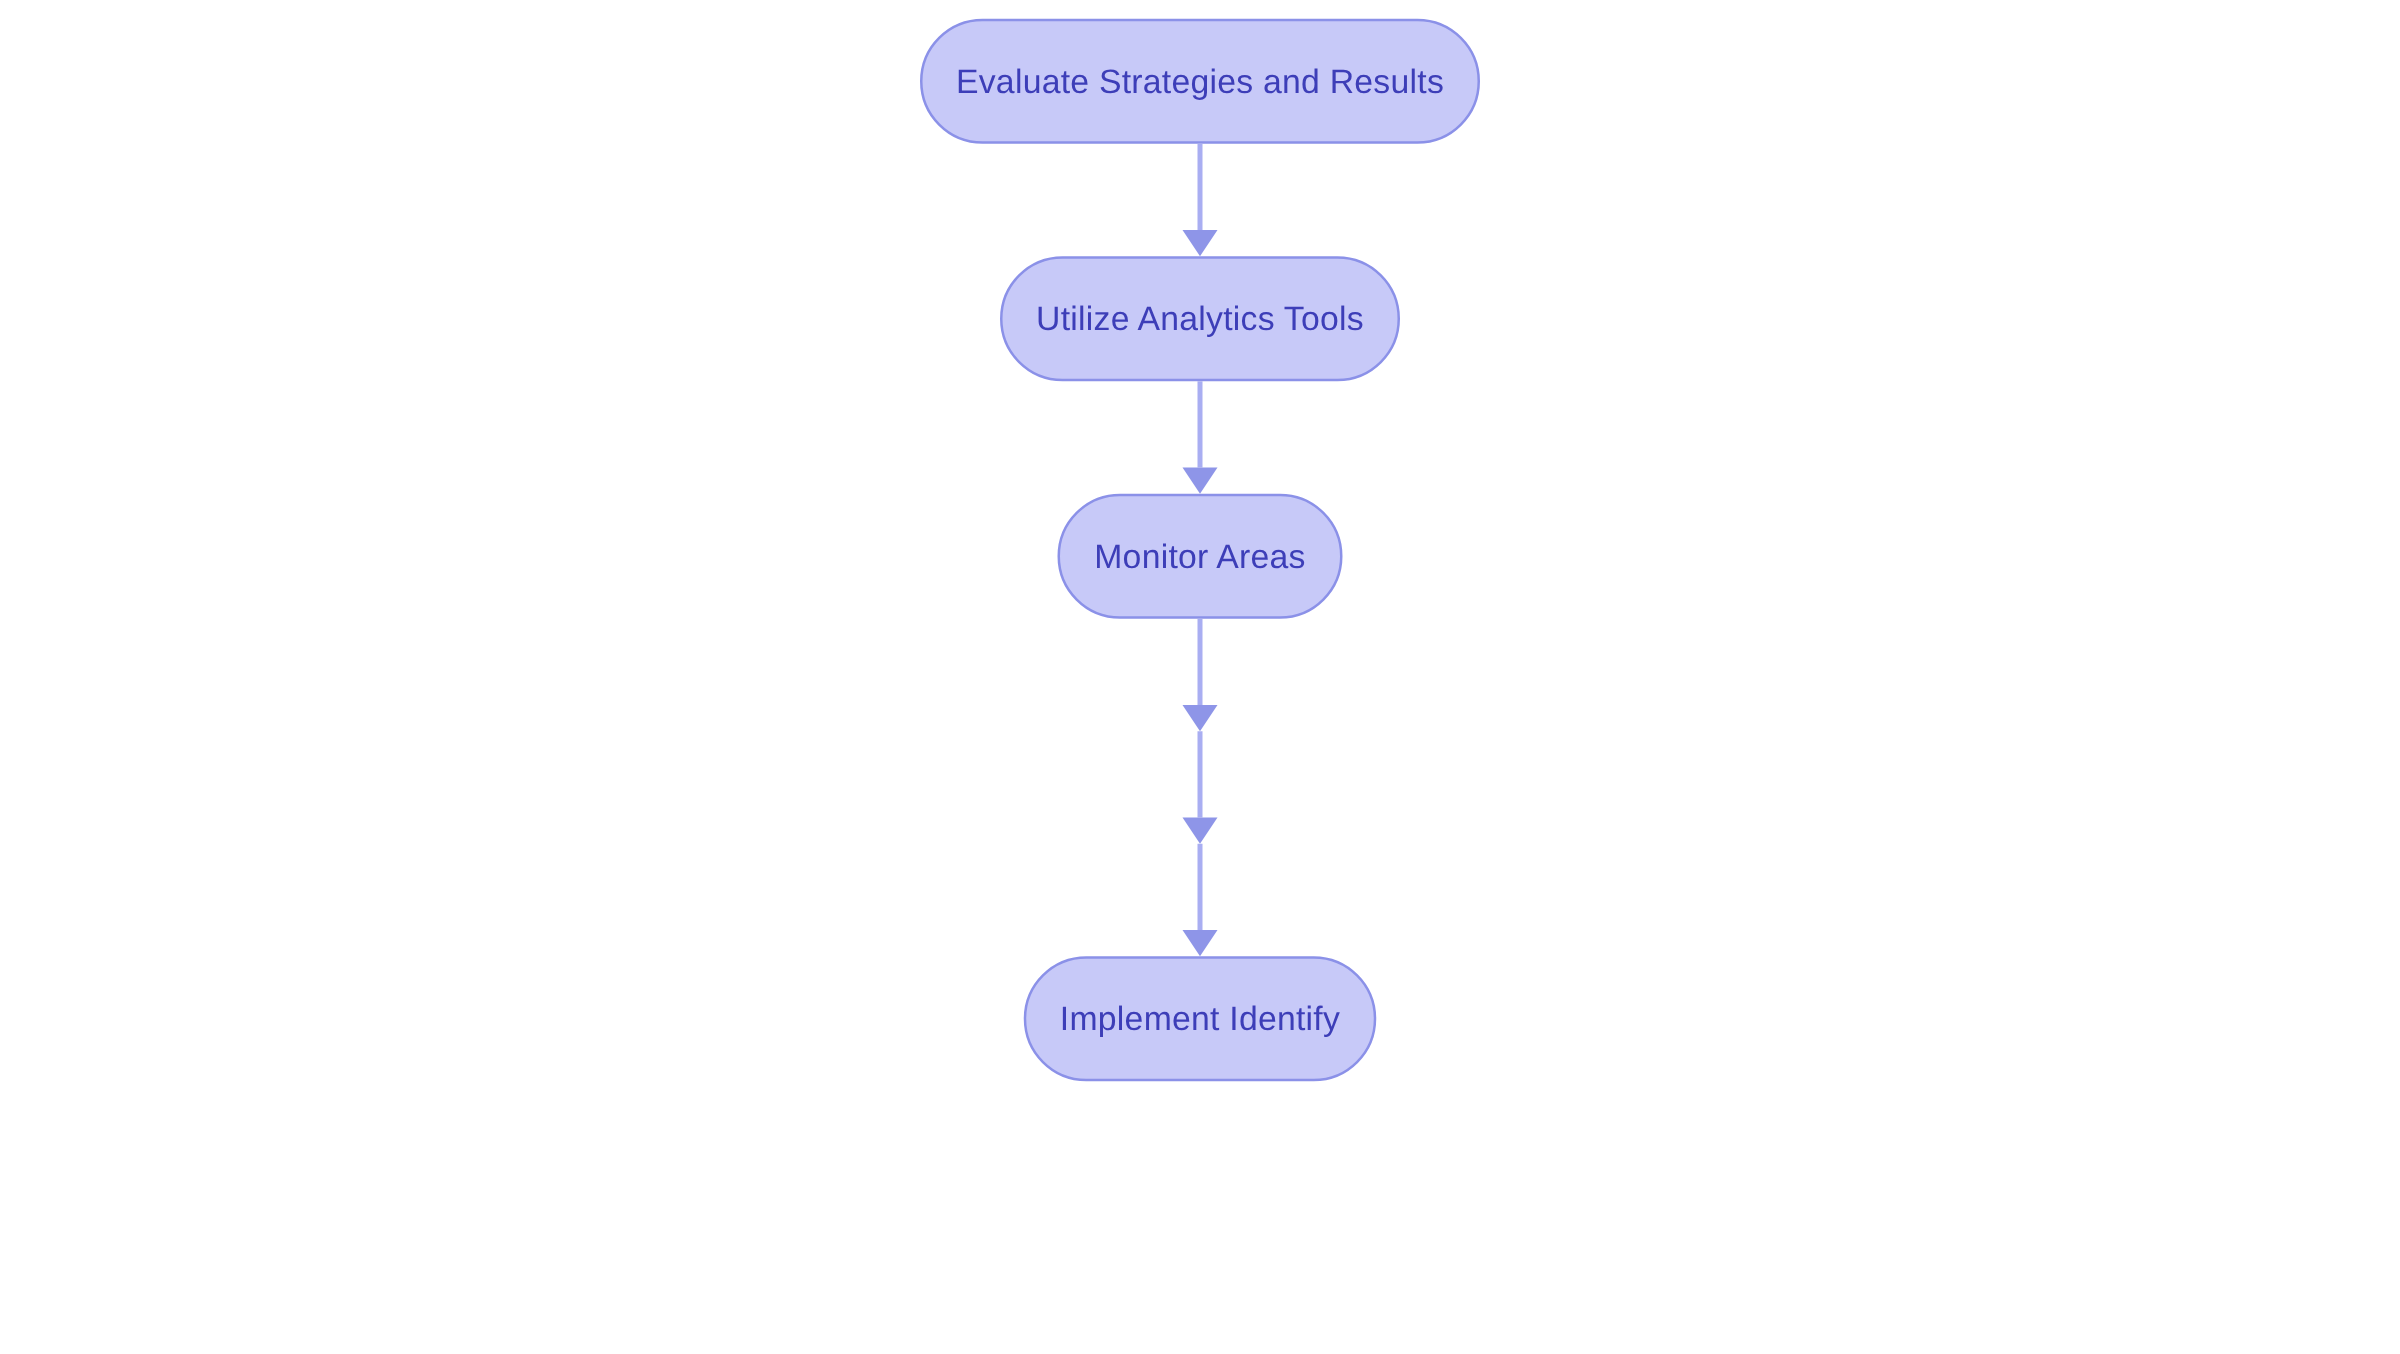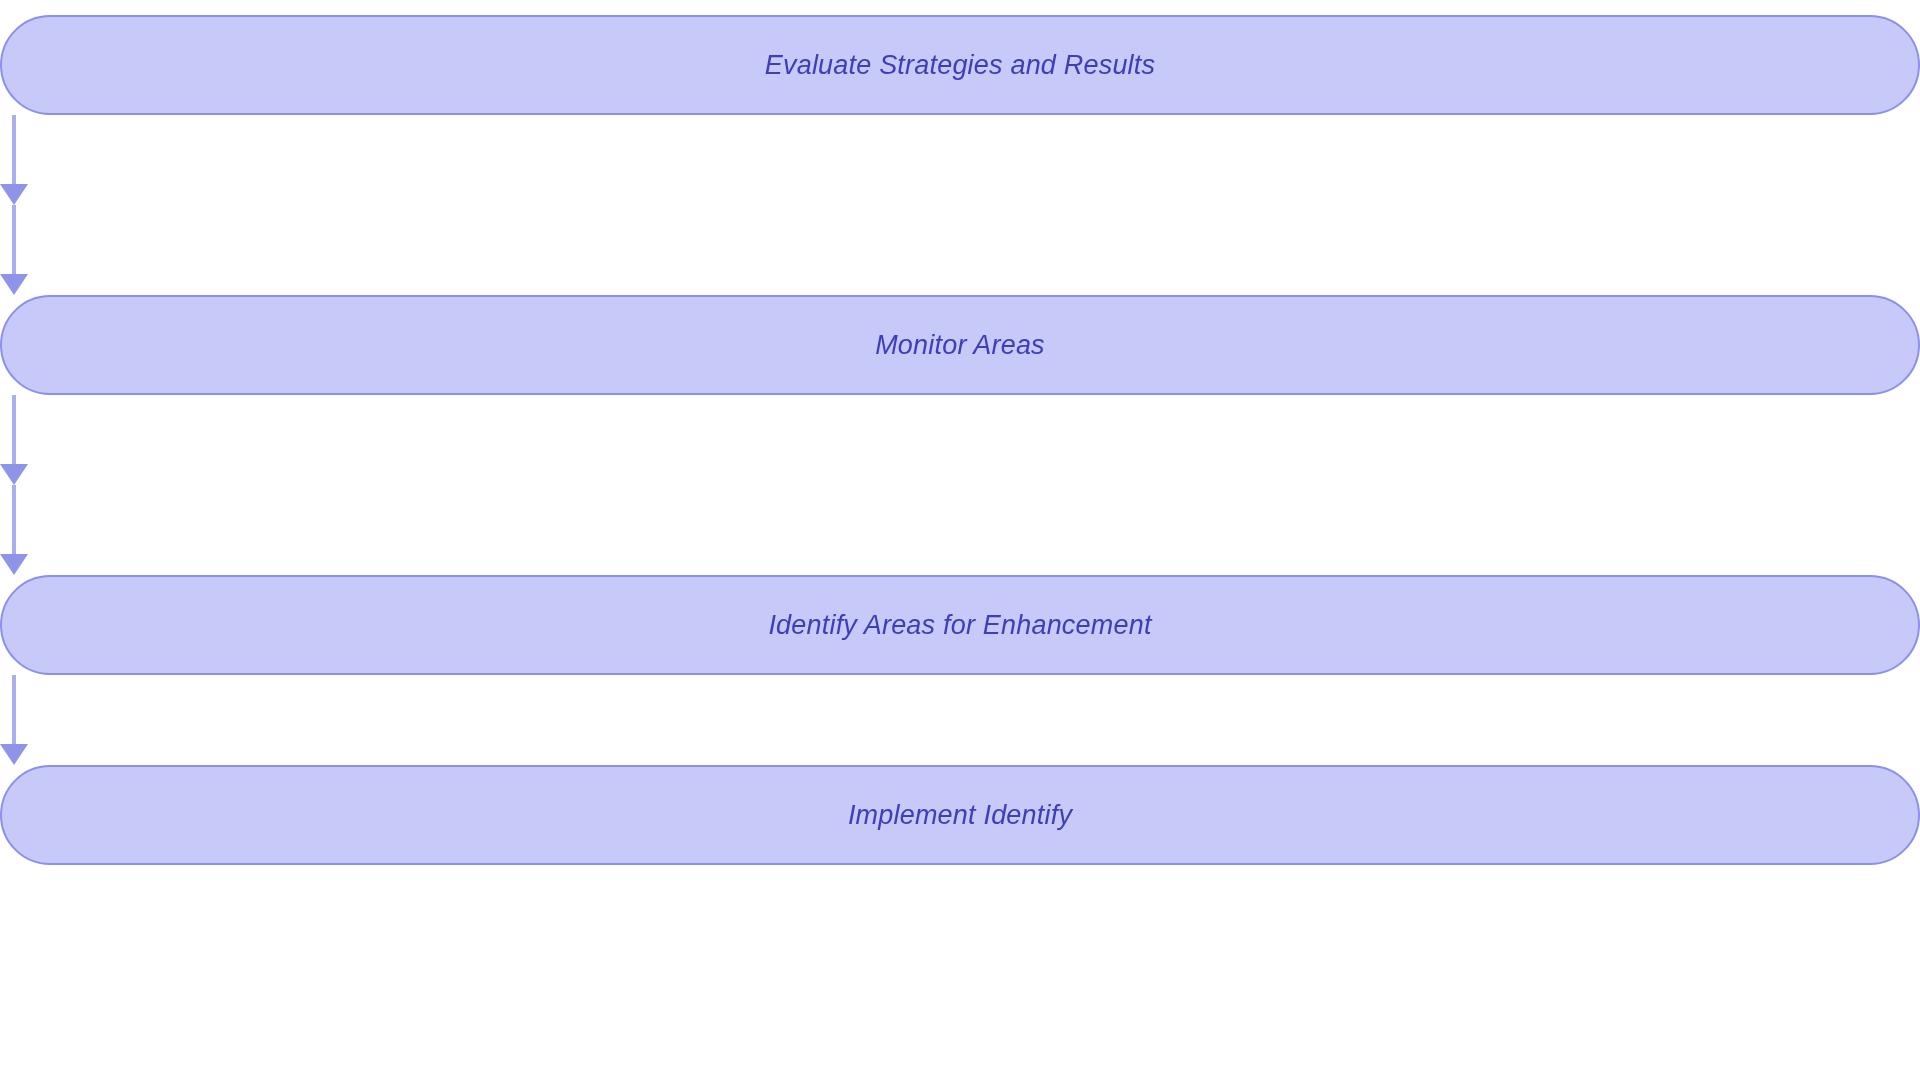--- a/index.html
+++ b/index.html
@@ -17,21 +17,21 @@
     background: var(--background);
     font-family: "Liberation Sans", sans-serif;
     overflow: hidden;
   }
   .canvas {
     width: 1920px;
     height: 1083px;
     padding-top: 15px;
     display: flex;
     flex-direction: column;
-    font-style: italic;
+    align-items: center;
   }
   .node {
     height: 100px;
     min-height: 100px;
     display: inline-flex;
     align-items: center;
     justify-content: center;
     padding: 0 27px;
     background: var(--node-fill);
     border: 2px solid var(--node-border);
@@ -73,20 +73,23 @@
 
   <div class="node">
     <span class="node-label">Evaluate Strategies and Results</span>
   </div>
 
   <div class="arrow">
     <div class="arrow-line"></div>
     <div class="arrow-head"></div>
   </div>
 
+  <div class="node">
+    <span class="node-label">Utilize Analytics Tools</span>
+  </div>
 
   <div class="arrow">
     <div class="arrow-line"></div>
     <div class="arrow-head"></div>
   </div>
 
   <div class="node">
     <span class="node-label">Monitor Areas</span>
   </div>
 
@@ -94,23 +97,20 @@
     <div class="arrow-line"></div>
     <div class="arrow-head"></div>
   </div>
 
 
   <div class="arrow">
     <div class="arrow-line"></div>
     <div class="arrow-head"></div>
   </div>
 
-  <div class="node">
-    <span class="node-label">Identify Areas for Enhancement</span>
-  </div>
 
   <div class="arrow">
     <div class="arrow-line"></div>
     <div class="arrow-head"></div>
   </div>
 
   <div class="node">
     <span class="node-label">Implement Identify</span>
   </div>
 

